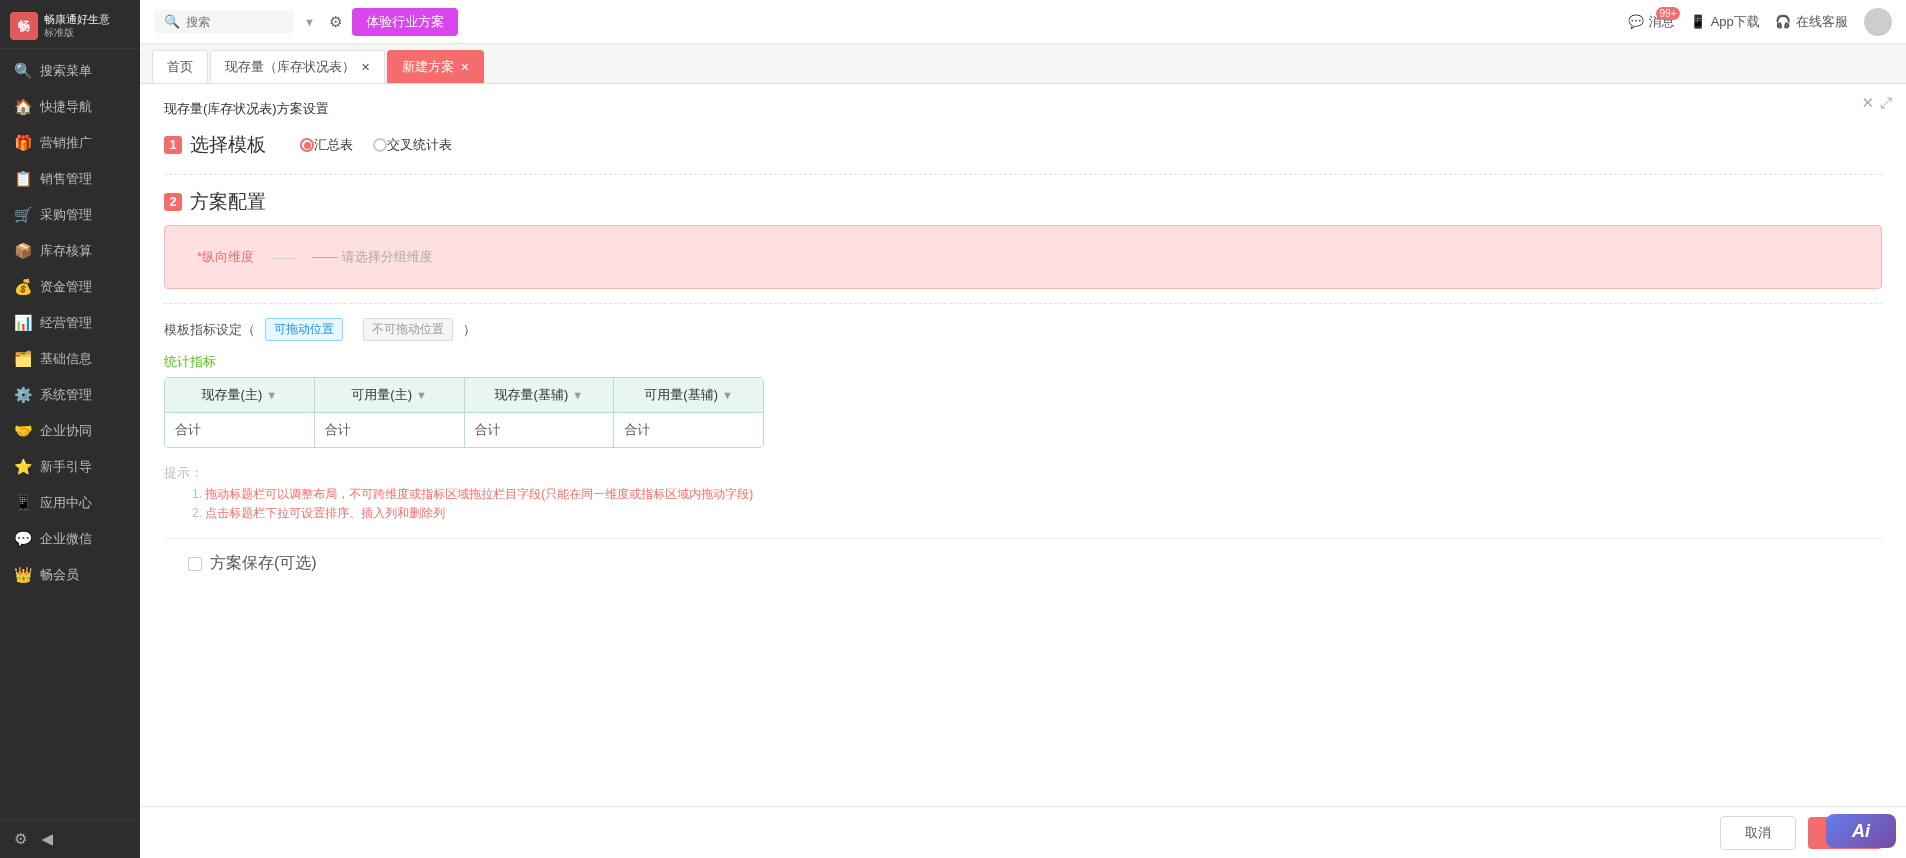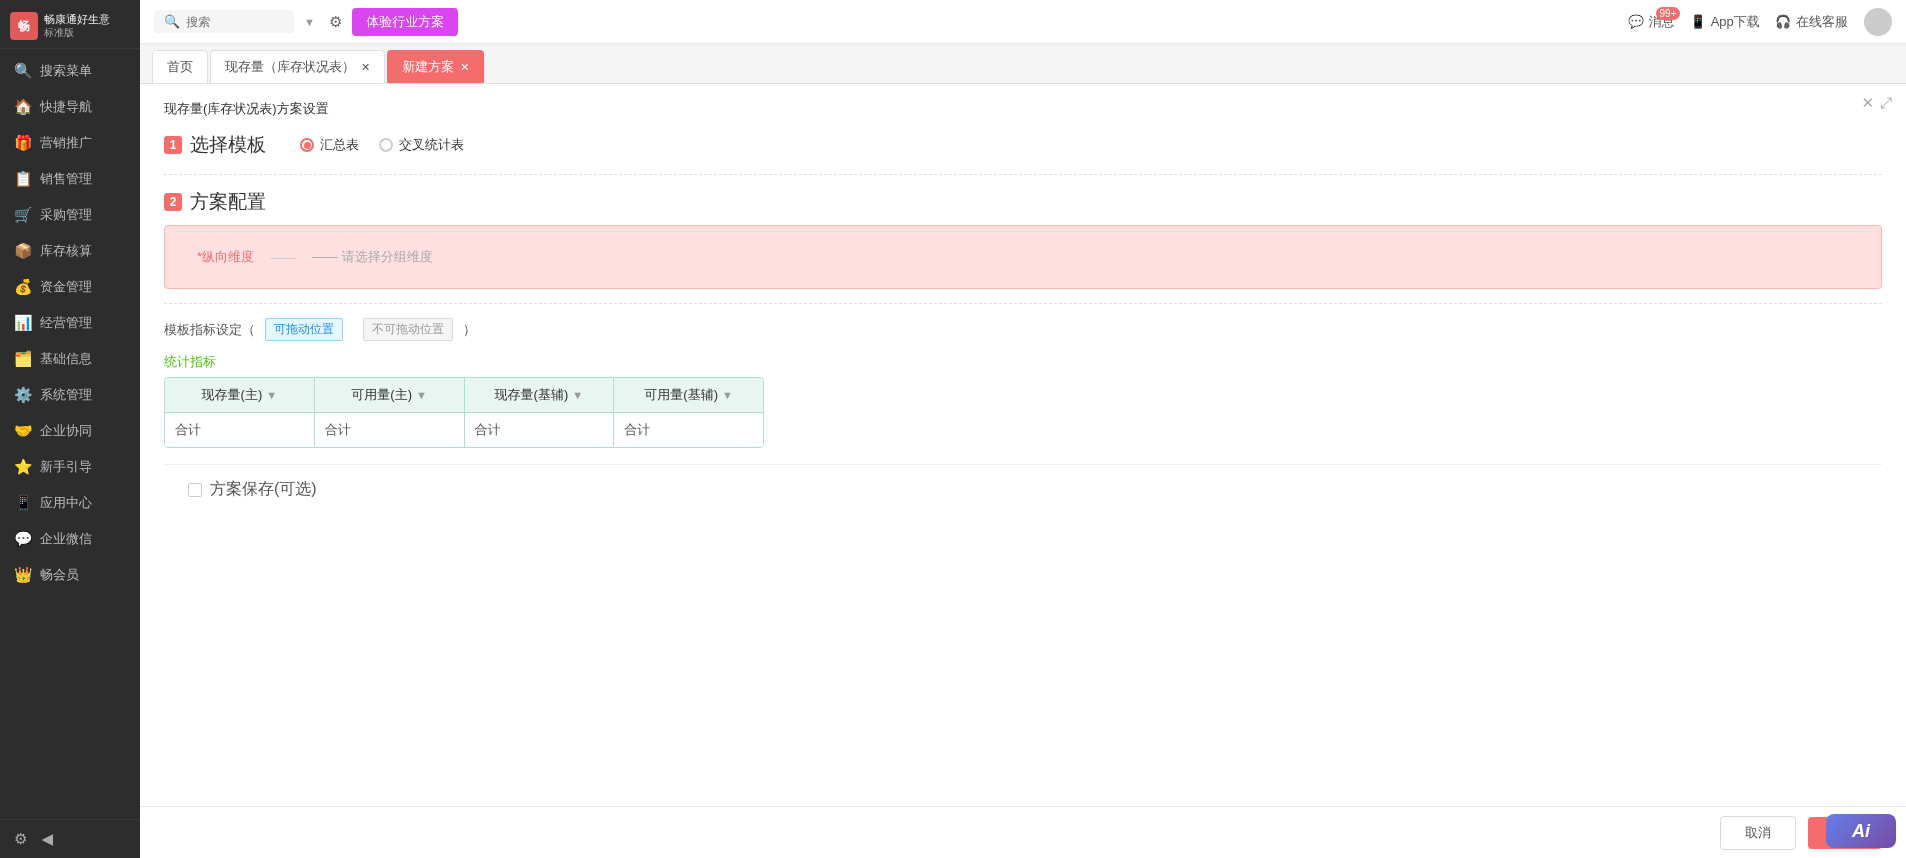--- a/index.html
+++ b/index.html
@@ -211,21 +211,20 @@
 
     
     .radio-group {
       display: flex;
       gap: 20px;
       margin-left: 26px;
     }
     .radio-item {
       display: flex;
       align-items: center;
-      gap: 6px;
       cursor: pointer;
       font-size: 13px;
       color: #333;
     }
     .radio-circle {
       width: 14px;
       height: 14px;
       border-radius: 50%;
       border: 2px solid #ccc;
       display: flex;
@@ -616,20 +615,29 @@
             </div>
           <div class="stats-table-body">
 
           <div class="stats-cell">合计</div>
               <div class="stats-cell">合计</div>
               <div class="stats-cell">合计</div>
               <div class="stats-cell">合计</div>
             </div>
         </div>
 
+        <div class="tips-section">
+          <div class="tips-title">提示：</div>
+          <div class="tips-item">
+            　1. <span>拖动标题栏可以调整布局，不可跨维度或指标区域拖拉栏目字段(只能在同一维度或指标区域内拖动字段)</span>
+          </div>
+          <div class="tips-item">
+            　2. <span>点击标题栏下拉可设置排序、插入列和<span style="color:#f56c6c">删除列</span></span>
+          </div>
+        </div>
       </div>
 
       <div class="save-row">
         <div class="save-checkbox"></div>
         <span class="save-label">方案保存(可选)</span>
       </div>
 
     </div>
   </div>
 

